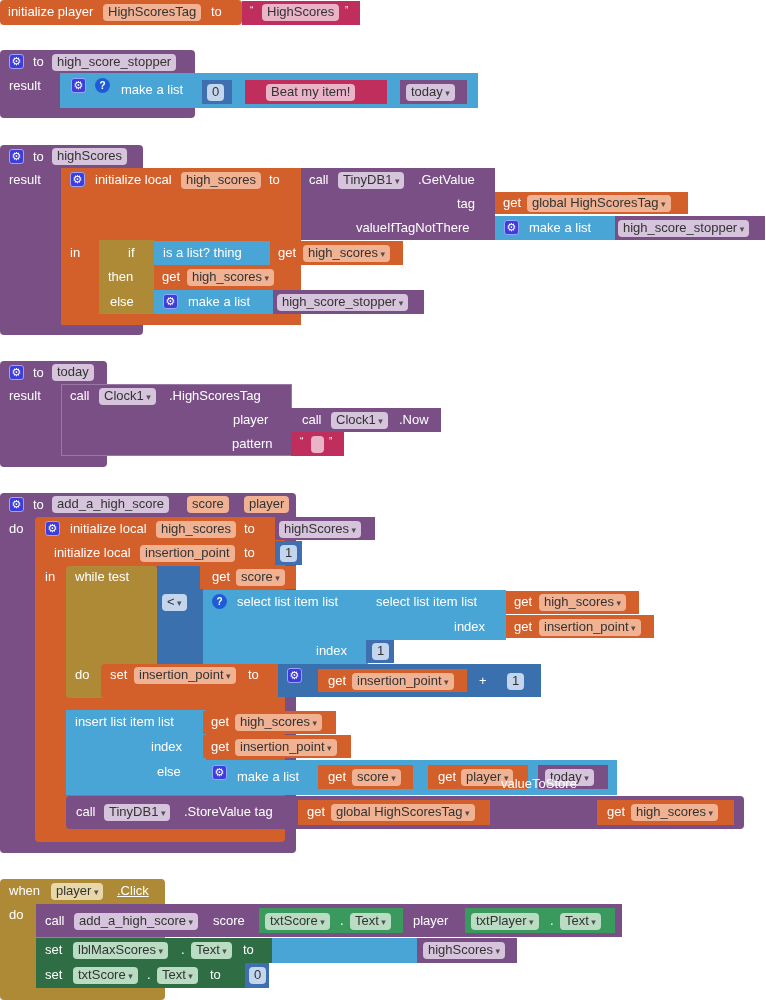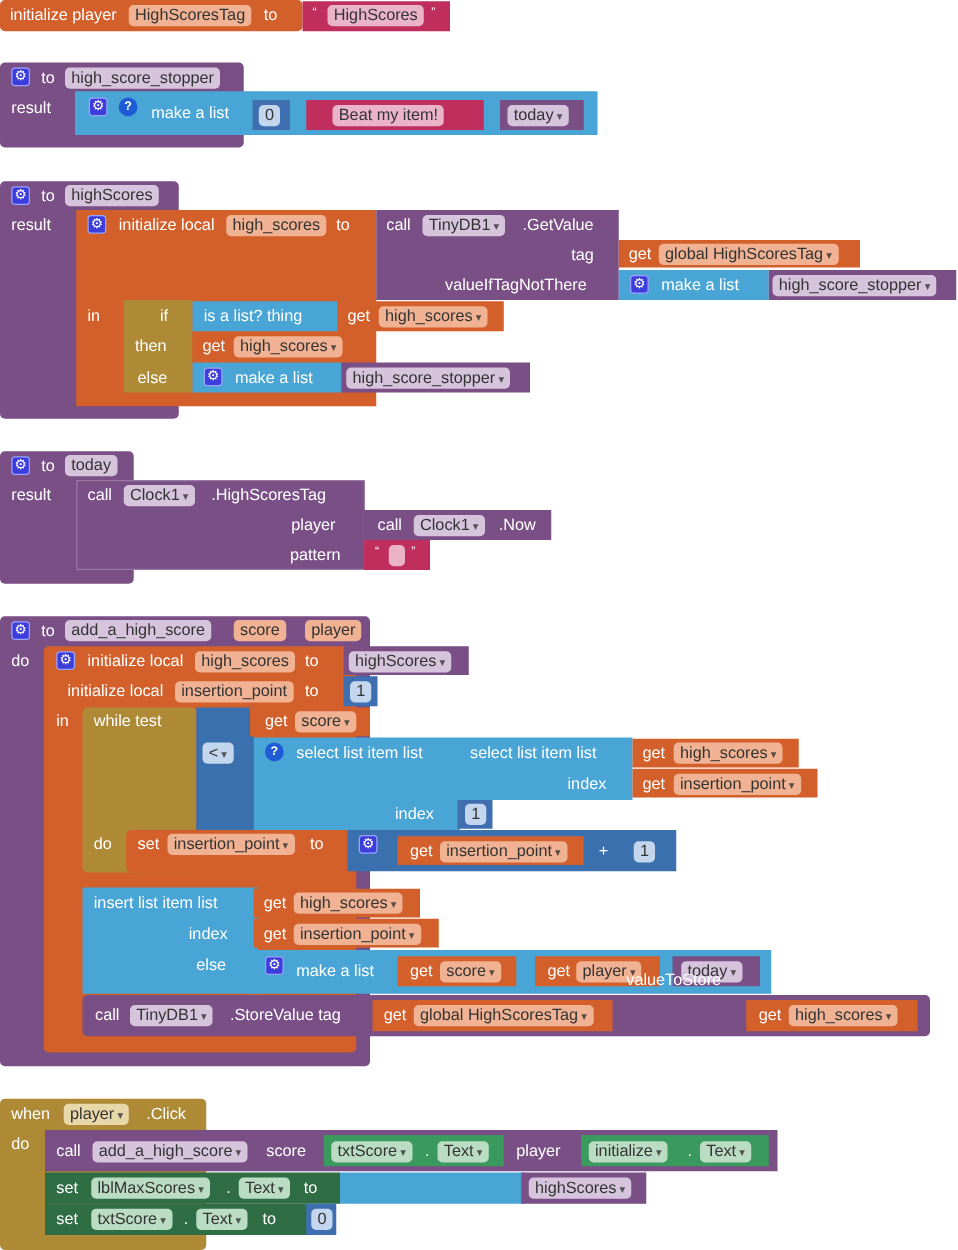--- a/index.html
+++ b/index.html
@@ -205,33 +205,33 @@
 <span class="t" style="left:307px;top:804px;">get</span>
 <span class="f f-or dd" style="left:331px;top:804px;">global HighScoresTag</span>
 <span class="t" style="left:501px;top:776px;">valueToStore</span>
 <div class="b orange" style="left:597px;top:800px;width:137px;height:25px;"></div>
 <span class="t" style="left:607px;top:804px;">get</span>
 <span class="f f-or dd" style="left:631px;top:804px;">high_scores</span>
 
 <div class="b olive rad" style="left:0;top:879px;width:165px;height:121px;"></div>
 <span class="t" style="left:9px;top:883px;">when</span>
 <span class="f f-ol dd" style="left:51px;top:883px;">player</span>
-<span class="t" style="left:117px;top:883px;">.Click</span>
+<span class="t" style="left:117px;top:883px;text-decoration:underline;">.Click</span>
 <span class="t" style="left:9px;top:907px;">do</span>
 <div class="b purple" style="left:36px;top:904px;width:586px;height:33px;"></div>
 <span class="t" style="left:45px;top:913px;">call</span>
 <span class="f f-pu dd" style="left:74px;top:913px;">add_a_high_score</span>
 <span class="t" style="left:213px;top:913px;">score</span>
 <div class="b mgreen" style="left:259px;top:908px;width:144px;height:25px;"></div>
 <span class="f f-gr dd" style="left:265px;top:913px;">txtScore</span>
 <span class="t" style="left:340px;top:913px;">.</span>
 <span class="f f-gr dd" style="left:350px;top:913px;">Text</span>
 <span class="t" style="left:413px;top:913px;">player</span>
 <div class="b mgreen" style="left:465px;top:908px;width:150px;height:25px;"></div>
-<span class="f f-gr dd" style="left:471px;top:913px;">initialize</span>
+<span class="f f-gr dd" style="left:471px;top:913px;">txtPlayer</span>
 <span class="t" style="left:550px;top:913px;">.</span>
 <span class="f f-gr dd" style="left:560px;top:913px;">Text</span>
 
 <div class="b green" style="left:36px;top:938px;width:236px;height:25px;"></div>
 <span class="t" style="left:45px;top:942px;">set</span>
 <span class="f f-gr dd" style="left:73px;top:942px;">lblMaxScores</span>
 <span class="t" style="left:181px;top:942px;">.</span>
 <span class="f f-gr dd" style="left:191px;top:942px;">Text</span>
 <span class="t" style="left:243px;top:942px;">to</span>
 <div class="b blue" style="left:272px;top:938px;width:148px;height:25px;"></div>

